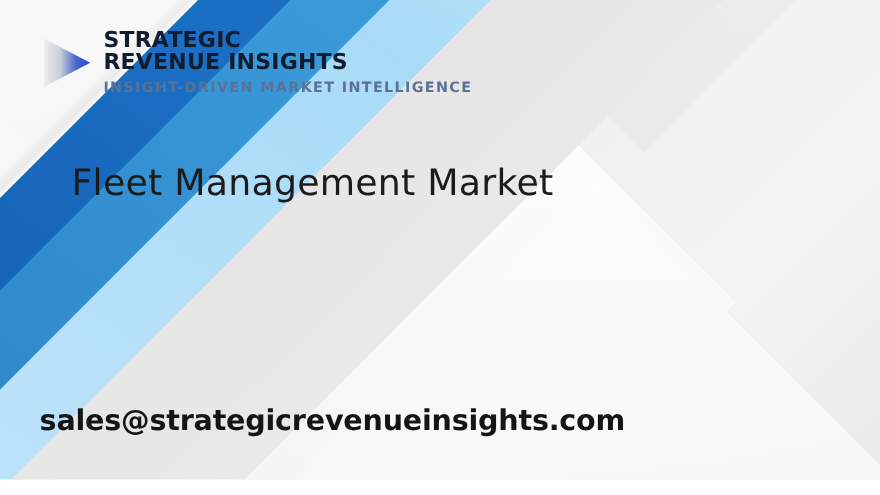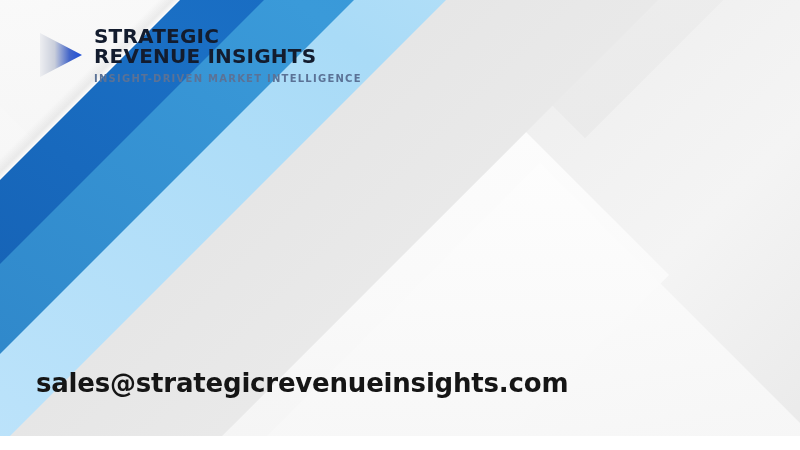--- a/index.html
+++ b/index.html
@@ -141,21 +141,21 @@
     font-family: "DejaVu Sans", "Liberation Sans", sans-serif;
     font-weight: bold;
     color: #131c2e;
     font-size: 20px;
     letter-spacing: .2px;
     line-height: 20px;
   }
   .logo-tagline {
     margin-top: 7px;
     font-family: "DejaVu Sans", "Liberation Sans", sans-serif;
-    font-size: 10px;
+    font-size: 13px;
     font-weight: bold;
     letter-spacing: 1.25px;
     color: #5b7296;
     white-space: nowrap;
   }
 
   
   .headline {
     position: absolute;
     left: 65px;
@@ -211,16 +211,17 @@
         <path d="M2 4 L2 48 L44 26 Z" fill="url(#chevGrad)"></path>
       </svg>
     </span>
     <span class="logo-text">
       <span class="logo-line1">STRATEGIC</span>
       <span class="logo-line2">REVENUE INSIGHTS</span>
       <span class="logo-tagline">INSIGHT-DRIVEN MARKET INTELLIGENCE</span>
     </span>
   </div>
 
+  <div class="headline">Fleet Management Market</div>
 
   <div class="contact">sales@strategicrevenueinsights.com</div>
 
 </div>
 
 </body></html>

